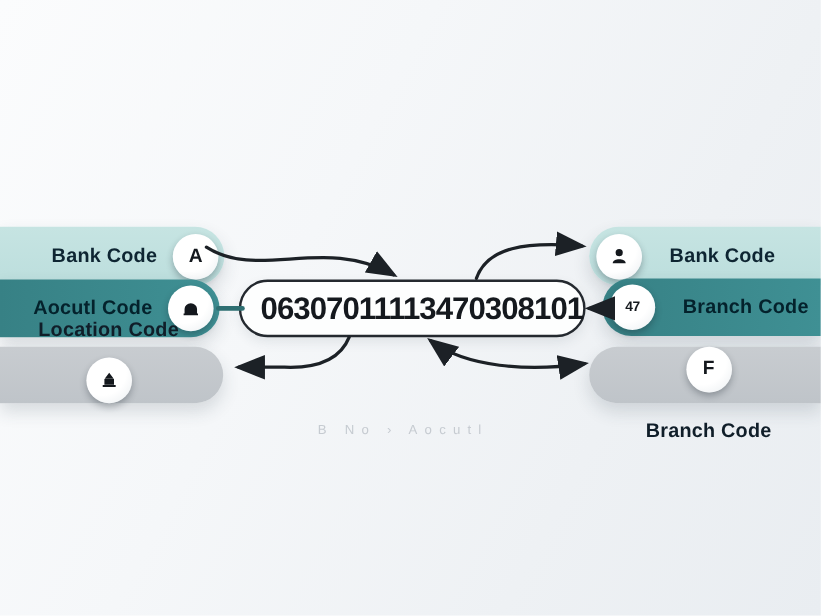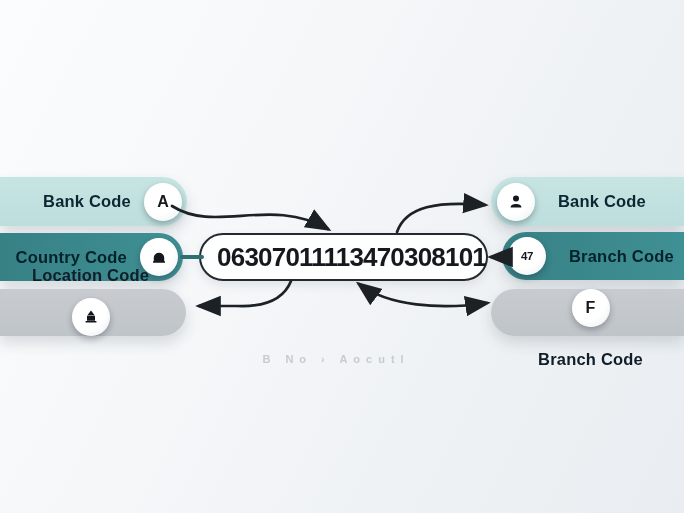--- a/index.html
+++ b/index.html
@@ -7,21 +7,21 @@
   .canvas{
     position:relative;width:684px;height:513px;overflow:hidden;
     background:linear-gradient(118deg,#fbfcfd 0%,#f5f7f9 38%,#eef1f4 72%,#e9edf1 100%);
   }
   .pill{
     position:absolute;display:flex;align-items:center;
     box-shadow:0 7px 14px rgba(45,65,75,.16);
   }
   .pill.left{left:0;border-radius:0 26px 26px 0;justify-content:flex-end;padding-right:5px;gap:13px;}
   .pill.right{right:0;border-radius:26px 0 0 26px;justify-content:flex-start;padding-left:6px;gap:23px;}
-  .pill.mint{background:linear-gradient(180deg,#c6e4e2,#bcdedd);}
+  .pill.mint{background:linear-gradient(180deg,#c6e4e2,#bcdedd);margin-top:12px;}
   .pill.teal{background:linear-gradient(90deg,#378185,#3f9094);}
   .pill.gray{background:linear-gradient(180deg,#c8ccd0,#bfc4c9);flex-direction:column;}
   .pill .label{font-size:16.5px;font-weight:700;letter-spacing:.2px;}
   .pill.mint .label{color:#0e2532;}
   .pill.teal .label{color:#04222c;}
   .pill.gray .label{color:#101e29;}
   .icon-circle{
     width:38px;height:38px;border-radius:50%;flex:0 0 38px;
     background:radial-gradient(circle at 35% 30%,#ffffff 55%,#e9edf0 100%);
     box-shadow:0 3px 6px rgba(20,30,40,.30);
@@ -42,37 +42,37 @@
   .center-pill .code{
     font-size:26px;font-weight:700;color:#15191e;letter-spacing:-0.8px;
     font-family:"Liberation Sans", sans-serif;white-space:nowrap;
   }
   .arrows{position:absolute;left:0;top:0;pointer-events:none;}
   .arrows path.flow{stroke:#1c2126;stroke-width:2.7;fill:none;stroke-linecap:round;}
   .arrows path.connector{stroke:#2e6f72;stroke-width:4;fill:none;stroke-linecap:round;}
   .arrows marker path{fill:#1c2126;stroke:none;}
   .caption{
     position:absolute;left:0;top:353px;width:672px;text-align:center;
-    font-size:11px;font-weight:700;letter-spacing:6px;color:#c6cbd1;
+    font-size:11px;font-weight:400;letter-spacing:6px;color:#c6cbd1;
   }
 </style>
 </head>
 <body>
 
 <div class="canvas">
 
   <div class="pill left mint" style="top:177px;height:49px;width:182px;">
     <span class="label">Bank Code</span>
     <span class="icon-circle txt-lg">
       <span>A</span>
     </span>
   </div>
 
   <div class="pill left teal" style="top:233px;height:48px;width:178px;">
-    <span class="label">Country Code</span>
+    <span class="label">Aocutl Code</span>
     <span class="icon-circle">
       <svg width="18" height="18" viewBox="0 0 18 18">
         <path d="M3.8,13.2 v-3.6 a5.2,4.8 0 0 1 10.4,0 v3.6 z M3,13.2 h12 v1.5 h-12 z"></path>
       </svg>
     </span>
   </div>
 
   <div class="pill left gray" style="top:289px;height:47px;width:181px;">
     <span class="label">Location Code</span>
     <span class="icon-circle">

